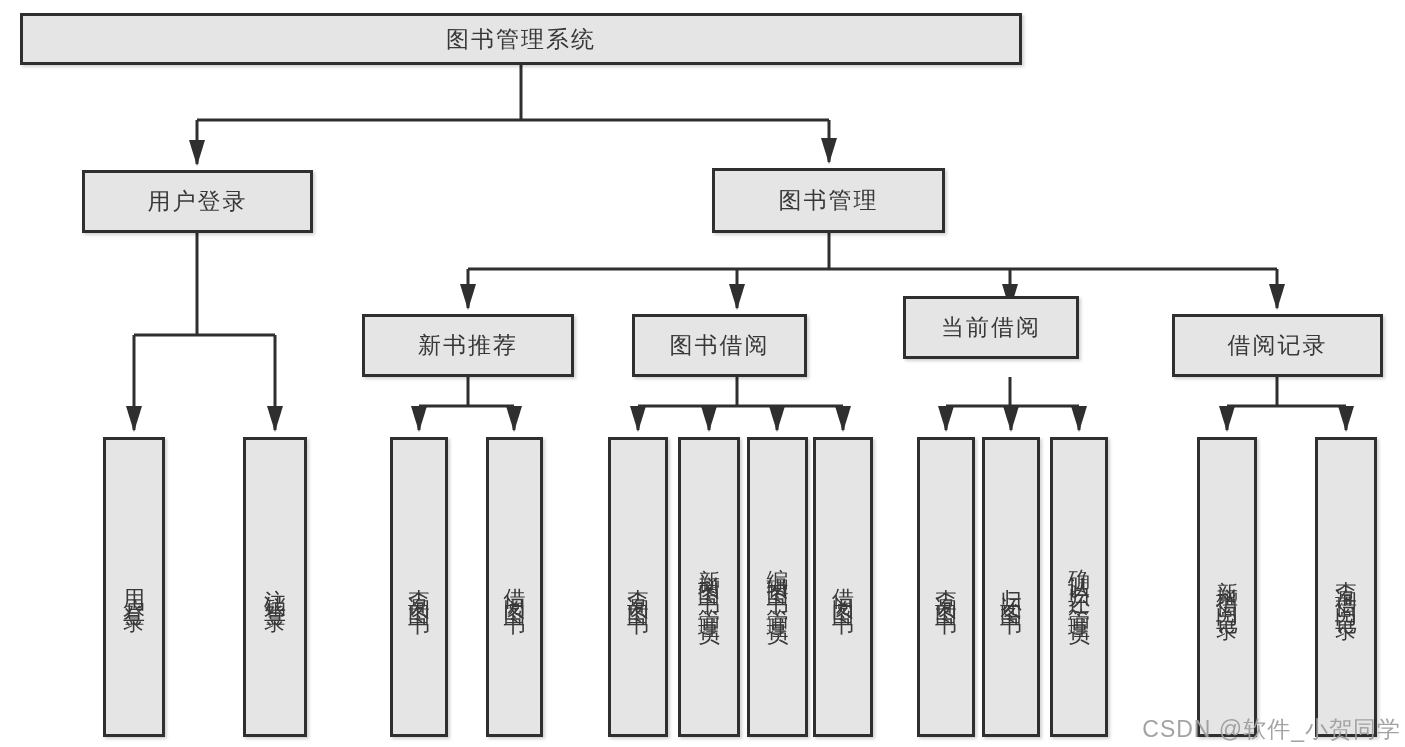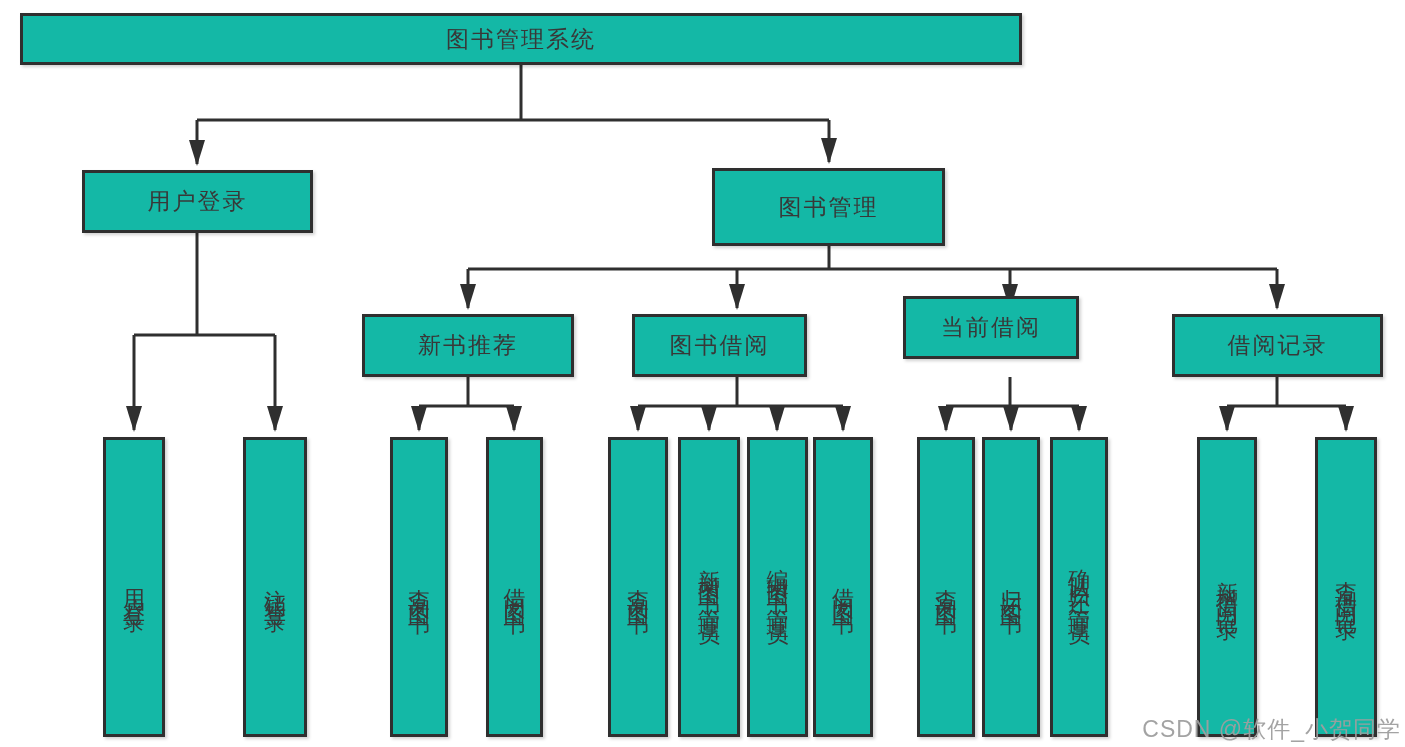--- a/index.html
+++ b/index.html
@@ -2,34 +2,34 @@
 <html><head>
 <meta charset="utf-8">
 <style>
   html,body{margin:0;padding:0;background:#ffffff;}
   #stage{
     position:relative;width:1405px;height:747px;background:#ffffff;overflow:hidden;
     font-family:"Liberation Sans","DejaVu Sans",sans-serif;
   }
   #wires{position:absolute;left:0;top:0;width:1405px;height:747px;}
   .box{
-    position:absolute;box-sizing:border-box;background:#14b8a6;
+    position:absolute;box-sizing:border-box;background:#e5e5e5;
     border:3px solid #2f2f2f;box-shadow:2px 2px 3px rgba(0,0,0,0.18);
     display:flex;align-items:center;justify-content:center;
     color:#383838;font-size:23px;letter-spacing:2px;white-space:nowrap;
   }
   .leaf{
     writing-mode:vertical-rl;text-orientation:mixed;
     font-size:22px;letter-spacing:8px;line-height:1;white-space:normal;
   }
   
   .n-root{left:20px;top:13px;width:1002px;height:52px;}
   
   .n-l2a{left:82px;top:170px;width:231px;height:63px;}
-  .n-l2b{left:712px;top:168px;width:233px;height:78px;}
+  .n-l2b{left:712px;top:168px;width:233px;height:65px;}
   
   .n-l3a{left:362px;top:314px;width:212px;height:63px;}
   .n-l3b{left:632px;top:314px;width:175px;height:63px;}
   .n-l3c{left:903px;top:296px;width:176px;height:63px;}
   .n-l3d{left:1172px;top:314px;width:211px;height:63px;}
   
   .n-g1a{left:103px;top:437px;width:62px;height:300px;}
   .n-g1b{left:243px;top:437px;width:64px;height:300px;}
   .n-g2a{left:390px;top:437px;width:58px;height:300px;}
   .n-g2b{left:486px;top:437px;width:57px;height:300px;}

